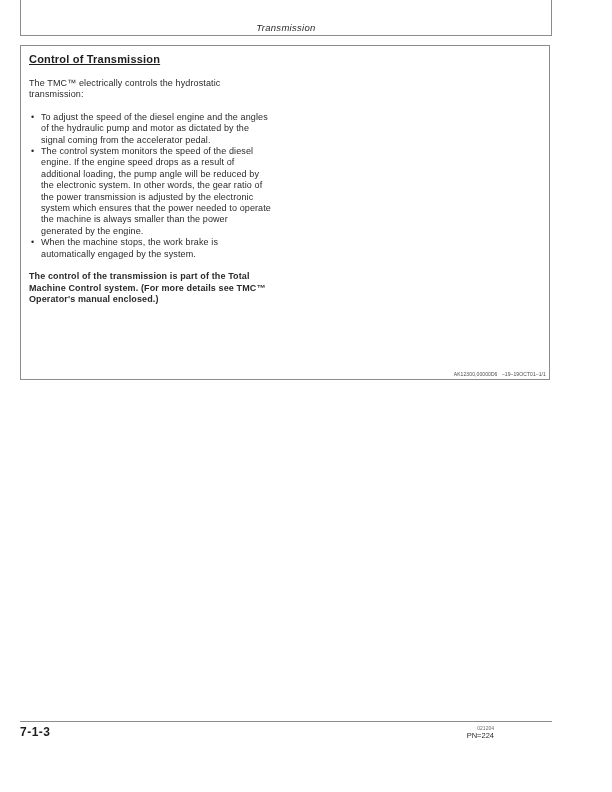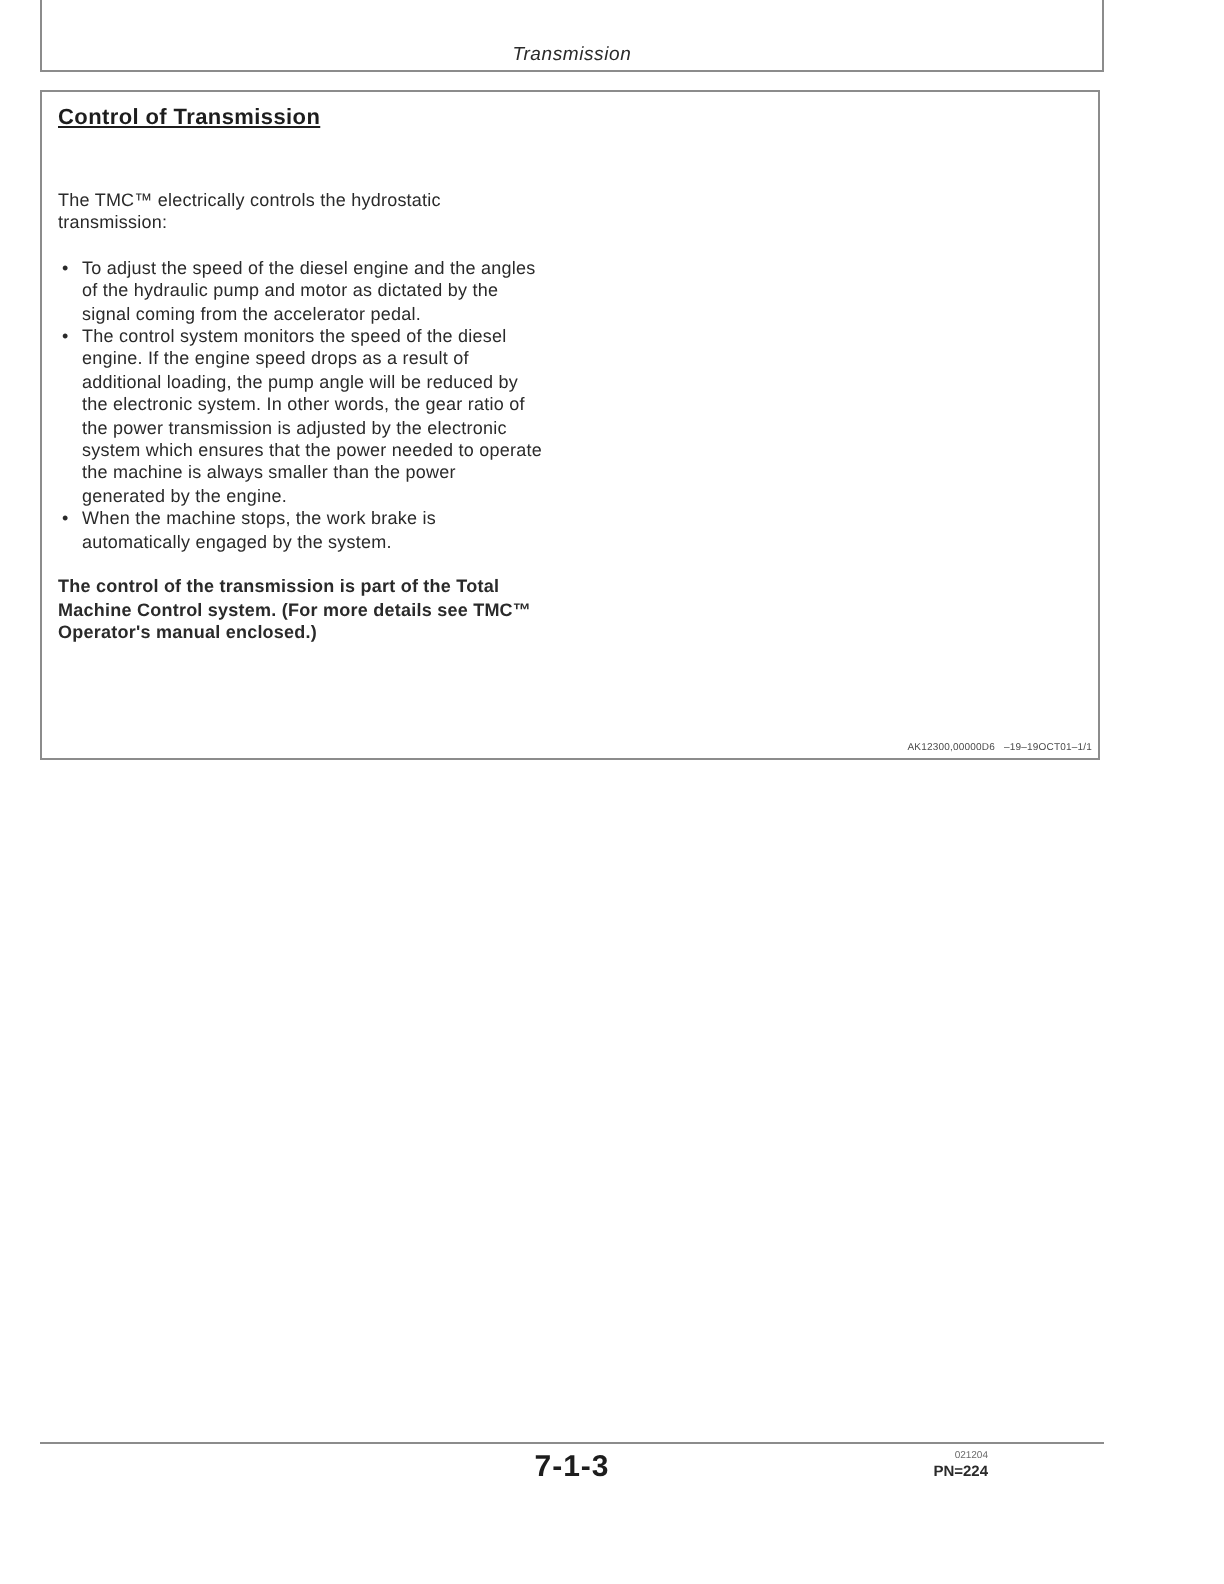--- a/index.html
+++ b/index.html
@@ -55,21 +55,21 @@
     color: #1d1d1d;
     text-decoration: underline;
   }
   .body-text {
     font-size: 9px;
     line-height: 11.4px;
     letter-spacing: 0.12px;
     color: #2a2a2a;
     white-space: pre-line;
   }
-  .intro-paragraph { margin-top: 30px; }
+  .intro-paragraph { margin-top: 13px; }
   .bullet-list { margin-top: 11px; }
   .bullet-item {
     position: relative;
     padding-left: 12px;
   }
   .bullet-marker {
     position: absolute;
     left: 2px;
     top: 0;
     font-size: 9px;
@@ -93,42 +93,40 @@
     top: 721px;
     width: 532px;
     height: 1px;
     background: #8c8c8c;
   }
   .page-number {
     position: absolute;
     left: 20px;
     top: 725px;
     width: 532px;
-    text-align: center;
-    font-size: 15px;
+    font-size: 12px;
     font-weight: bold;
     letter-spacing: 0.5px;
     color: #1d1d1d;
   }
   .footer-right {
     position: absolute;
     right: 60px;
     top: 725px;
     text-align: right;
   }
   .print-date-code {
     font-size: 5px;
     color: #6a6a6a;
     line-height: 6px;
   }
   .pn-code {
     font-size: 7.5px;
     color: #2a2a2a;
     line-height: 9px;
-    font-weight: bold;
   }
 </style>
 </head>
 <body>
 
 <div class="page">
 
   <div class="page-header">
     <div class="running-head">Transmission</div>
   </div>

